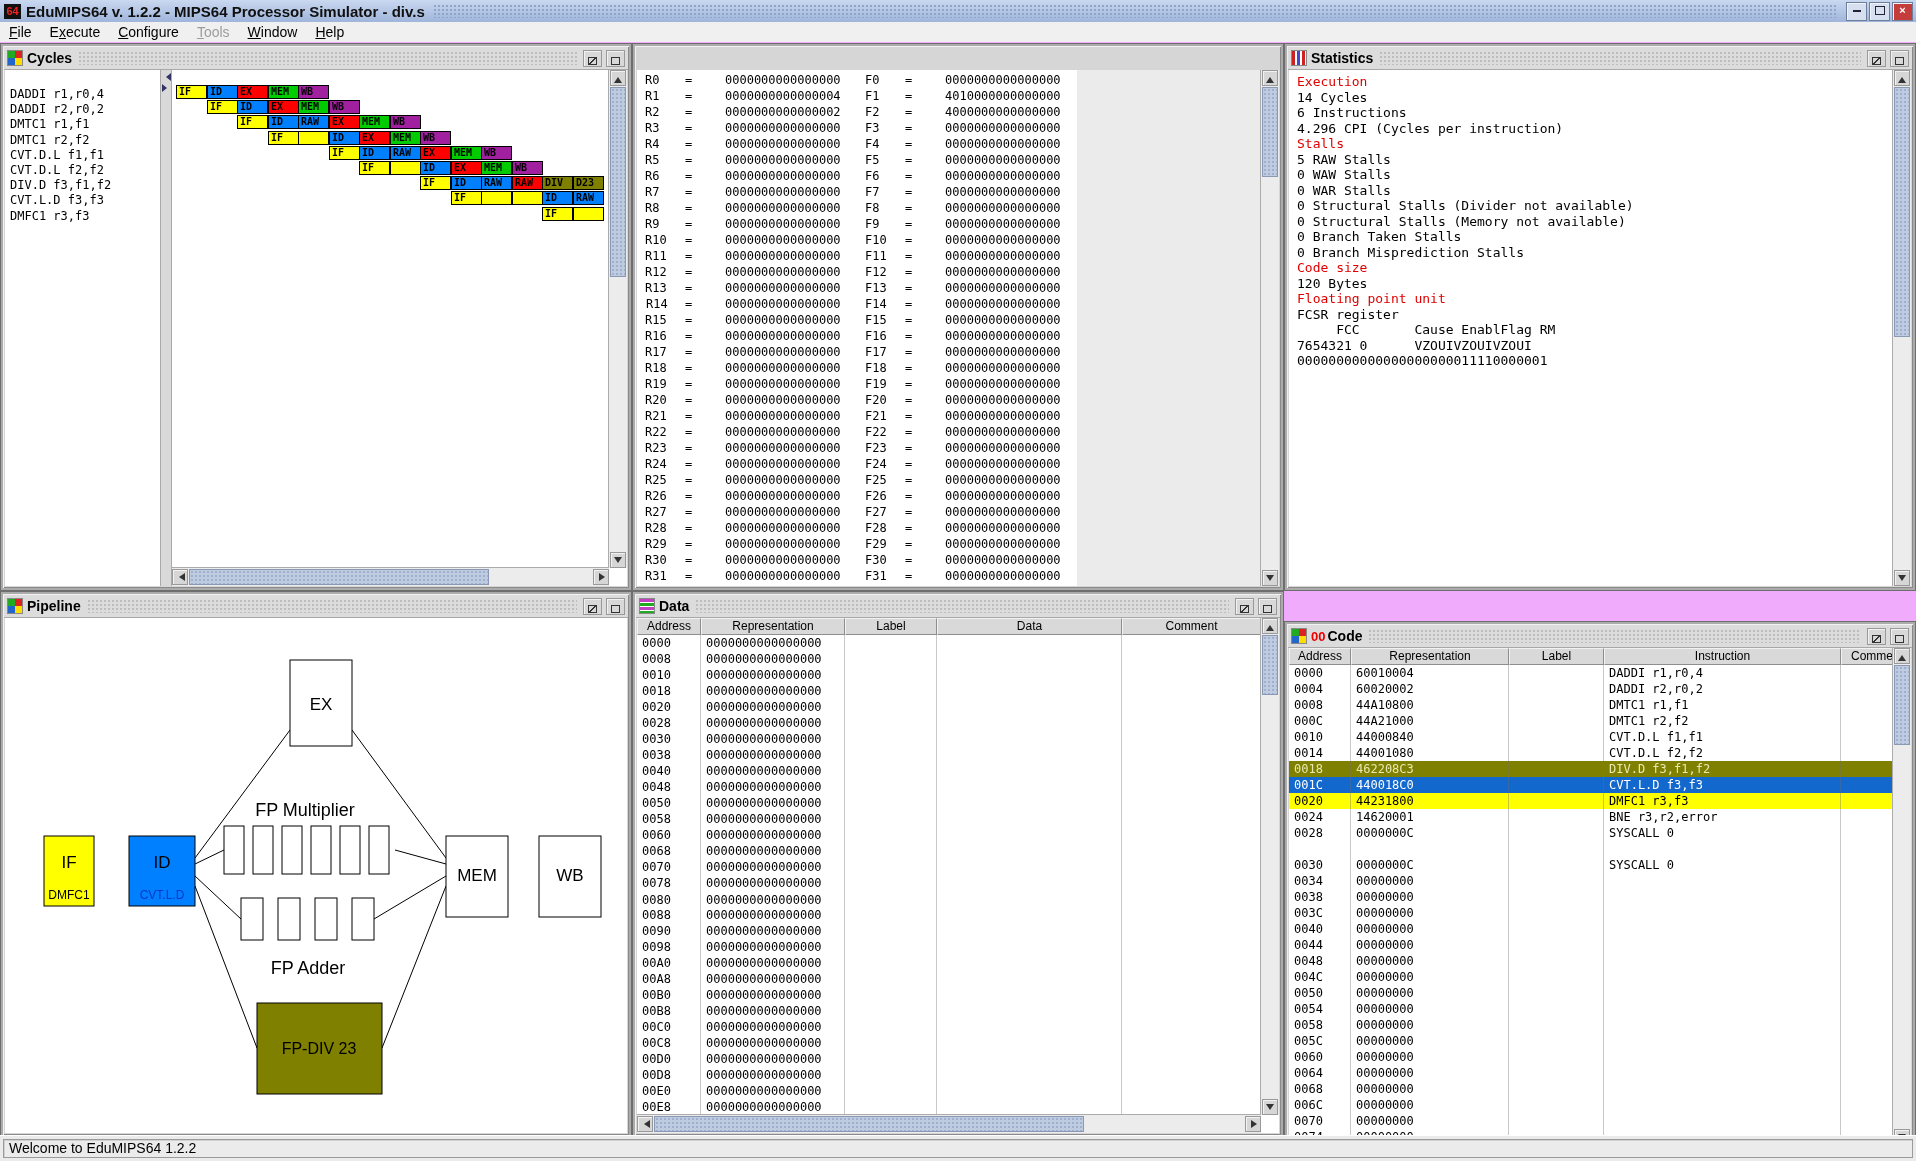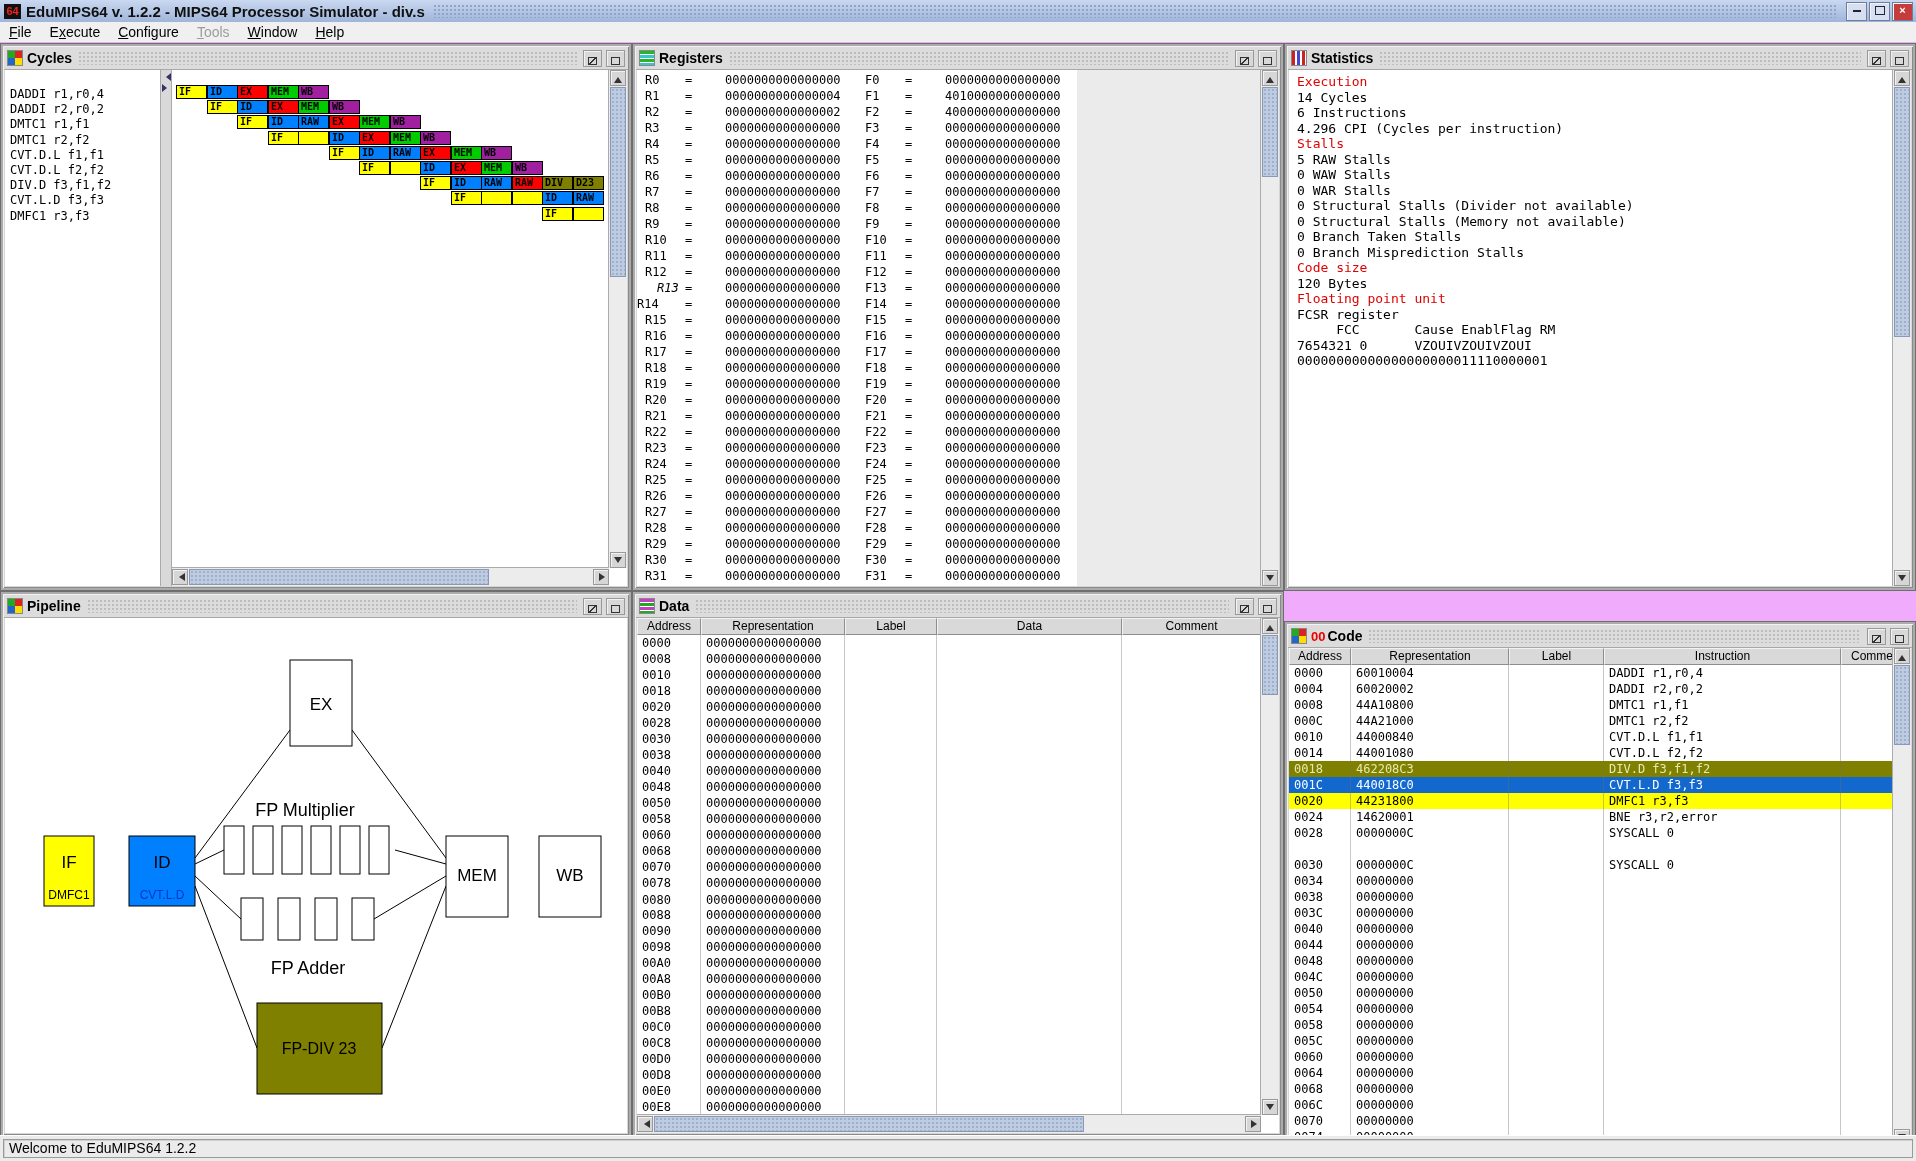--- a/index.html
+++ b/index.html
@@ -197,45 +197,38 @@
             </div>
           <div class="sb-thumb" style="left:17px;top:1px;width:300px;height:16px;"></div>
           <div class="sb-btn" style="right:0;top:1px;">
               <div class="tri right"></div>
             </div>
         </div>
       </div>
     </div>
 
     <div class="frame" style="left:633px;top:2px;width:650px;height:546px;">
-      <div class="ftitle">
-        <span class="ficon icon-stripes-g"></span>
-        <span class="ftitle-text">Registers</span>
-        <span class="ftitle-fill"></span>
-        <span class="fbtn"><span class="sq2"></span></span>
-        <span class="fbtn"><span class="sq"></span></span>
-      </div>
       <div class="fbody">
         <div class="reg-filler"></div>
         <div id="registers-rows">
             <div class="reg-row" style="top: 2px;"><span style="left: 8px;">R0</span><span style="left: 48px;">=</span><span style="left: 88px;">0000000000000000</span><span style="left: 228px;">F0</span><span style="left: 268px;">=</span><span style="left: 308px;">0000000000000000</span></div>
             <div class="reg-row" style="top: 18px;"><span style="left: 8px;">R1</span><span style="left: 48px;">=</span><span style="left: 88px;">0000000000000004</span><span style="left: 228px;">F1</span><span style="left: 268px;">=</span><span style="left: 308px;">4010000000000000</span></div>
             <div class="reg-row" style="top: 34px;"><span style="left: 8px;">R2</span><span style="left: 48px;">=</span><span style="left: 88px;">0000000000000002</span><span style="left: 228px;">F2</span><span style="left: 268px;">=</span><span style="left: 308px;">4000000000000000</span></div>
             <div class="reg-row" style="top: 50px;"><span style="left: 8px;">R3</span><span style="left: 48px;">=</span><span style="left: 88px;">0000000000000000</span><span style="left: 228px;">F3</span><span style="left: 268px;">=</span><span style="left: 308px;">0000000000000000</span></div>
             <div class="reg-row" style="top: 66px;"><span style="left: 8px;">R4</span><span style="left: 48px;">=</span><span style="left: 88px;">0000000000000000</span><span style="left: 228px;">F4</span><span style="left: 268px;">=</span><span style="left: 308px;">0000000000000000</span></div>
             <div class="reg-row" style="top: 82px;"><span style="left: 8px;">R5</span><span style="left: 48px;">=</span><span style="left: 88px;">0000000000000000</span><span style="left: 228px;">F5</span><span style="left: 268px;">=</span><span style="left: 308px;">0000000000000000</span></div>
             <div class="reg-row" style="top: 98px;"><span style="left: 8px;">R6</span><span style="left: 48px;">=</span><span style="left: 88px;">0000000000000000</span><span style="left: 228px;">F6</span><span style="left: 268px;">=</span><span style="left: 308px;">0000000000000000</span></div>
             <div class="reg-row" style="top: 114px;"><span style="left: 8px;">R7</span><span style="left: 48px;">=</span><span style="left: 88px;">0000000000000000</span><span style="left: 228px;">F7</span><span style="left: 268px;">=</span><span style="left: 308px;">0000000000000000</span></div>
             <div class="reg-row" style="top: 130px;"><span style="left: 8px;">R8</span><span style="left: 48px;">=</span><span style="left: 88px;">0000000000000000</span><span style="left: 228px;">F8</span><span style="left: 268px;">=</span><span style="left: 308px;">0000000000000000</span></div>
             <div class="reg-row" style="top: 146px;"><span style="left: 8px;">R9</span><span style="left: 48px;">=</span><span style="left: 88px;">0000000000000000</span><span style="left: 228px;">F9</span><span style="left: 268px;">=</span><span style="left: 308px;">0000000000000000</span></div>
             <div class="reg-row" style="top: 162px;"><span style="left: 8px;">R10</span><span style="left: 48px;">=</span><span style="left: 88px;">0000000000000000</span><span style="left: 228px;">F10</span><span style="left: 268px;">=</span><span style="left: 308px;">0000000000000000</span></div>
             <div class="reg-row" style="top: 178px;"><span style="left: 8px;">R11</span><span style="left: 48px;">=</span><span style="left: 88px;">0000000000000000</span><span style="left: 228px;">F11</span><span style="left: 268px;">=</span><span style="left: 308px;">0000000000000000</span></div>
             <div class="reg-row" style="top: 194px;"><span style="left: 8px;">R12</span><span style="left: 48px;">=</span><span style="left: 88px;">0000000000000000</span><span style="left: 228px;">F12</span><span style="left: 268px;">=</span><span style="left: 308px;">0000000000000000</span></div>
-            <div class="reg-row" style="top: 210px;"><span style="left: 20px; font-style: italic;">R13</span><span style="left: 48px;">=</span><span style="left: 88px;">0000000000000000</span><span style="left: 228px;">F13</span><span style="left: 268px;">=</span><span style="left: 308px;">0000000000000000</span></div>
-            <div class="reg-row" style="top: 226px;"><span style="left: 0;">R14</span><span style="left: 48px;">=</span><span style="left: 88px;">0000000000000000</span><span style="left: 228px;">F14</span><span style="left: 268px;">=</span><span style="left: 308px;">0000000000000000</span></div>
+            <div class="reg-row" style="top: 210px;"><span style="left: 8px;">R13</span><span style="left: 48px;">=</span><span style="left: 88px;">0000000000000000</span><span style="left: 228px;">F13</span><span style="left: 268px;">=</span><span style="left: 308px;">0000000000000000</span></div>
+            <div class="reg-row" style="top: 226px;"><span style="left: 9px;">R14</span><span style="left: 48px;">=</span><span style="left: 88px;">0000000000000000</span><span style="left: 228px;">F14</span><span style="left: 268px;">=</span><span style="left: 308px;">0000000000000000</span></div>
             <div class="reg-row" style="top: 242px;"><span style="left: 8px;">R15</span><span style="left: 48px;">=</span><span style="left: 88px;">0000000000000000</span><span style="left: 228px;">F15</span><span style="left: 268px;">=</span><span style="left: 308px;">0000000000000000</span></div>
             <div class="reg-row" style="top: 258px;"><span style="left: 8px;">R16</span><span style="left: 48px;">=</span><span style="left: 88px;">0000000000000000</span><span style="left: 228px;">F16</span><span style="left: 268px;">=</span><span style="left: 308px;">0000000000000000</span></div>
             <div class="reg-row" style="top: 274px;"><span style="left: 8px;">R17</span><span style="left: 48px;">=</span><span style="left: 88px;">0000000000000000</span><span style="left: 228px;">F17</span><span style="left: 268px;">=</span><span style="left: 308px;">0000000000000000</span></div>
             <div class="reg-row" style="top: 290px;"><span style="left: 8px;">R18</span><span style="left: 48px;">=</span><span style="left: 88px;">0000000000000000</span><span style="left: 228px;">F18</span><span style="left: 268px;">=</span><span style="left: 308px;">0000000000000000</span></div>
             <div class="reg-row" style="top: 306px;"><span style="left: 8px;">R19</span><span style="left: 48px;">=</span><span style="left: 88px;">0000000000000000</span><span style="left: 228px;">F19</span><span style="left: 268px;">=</span><span style="left: 308px;">0000000000000000</span></div>
             <div class="reg-row" style="top: 322px;"><span style="left: 8px;">R20</span><span style="left: 48px;">=</span><span style="left: 88px;">0000000000000000</span><span style="left: 228px;">F20</span><span style="left: 268px;">=</span><span style="left: 308px;">0000000000000000</span></div>
             <div class="reg-row" style="top: 338px;"><span style="left: 8px;">R21</span><span style="left: 48px;">=</span><span style="left: 88px;">0000000000000000</span><span style="left: 228px;">F21</span><span style="left: 268px;">=</span><span style="left: 308px;">0000000000000000</span></div>
             <div class="reg-row" style="top: 354px;"><span style="left: 8px;">R22</span><span style="left: 48px;">=</span><span style="left: 88px;">0000000000000000</span><span style="left: 228px;">F22</span><span style="left: 268px;">=</span><span style="left: 308px;">0000000000000000</span></div>
             <div class="reg-row" style="top: 370px;"><span style="left: 8px;">R23</span><span style="left: 48px;">=</span><span style="left: 88px;">0000000000000000</span><span style="left: 228px;">F23</span><span style="left: 268px;">=</span><span style="left: 308px;">0000000000000000</span></div>
             <div class="reg-row" style="top: 386px;"><span style="left: 8px;">R24</span><span style="left: 48px;">=</span><span style="left: 88px;">0000000000000000</span><span style="left: 228px;">F24</span><span style="left: 268px;">=</span><span style="left: 308px;">0000000000000000</span></div>

